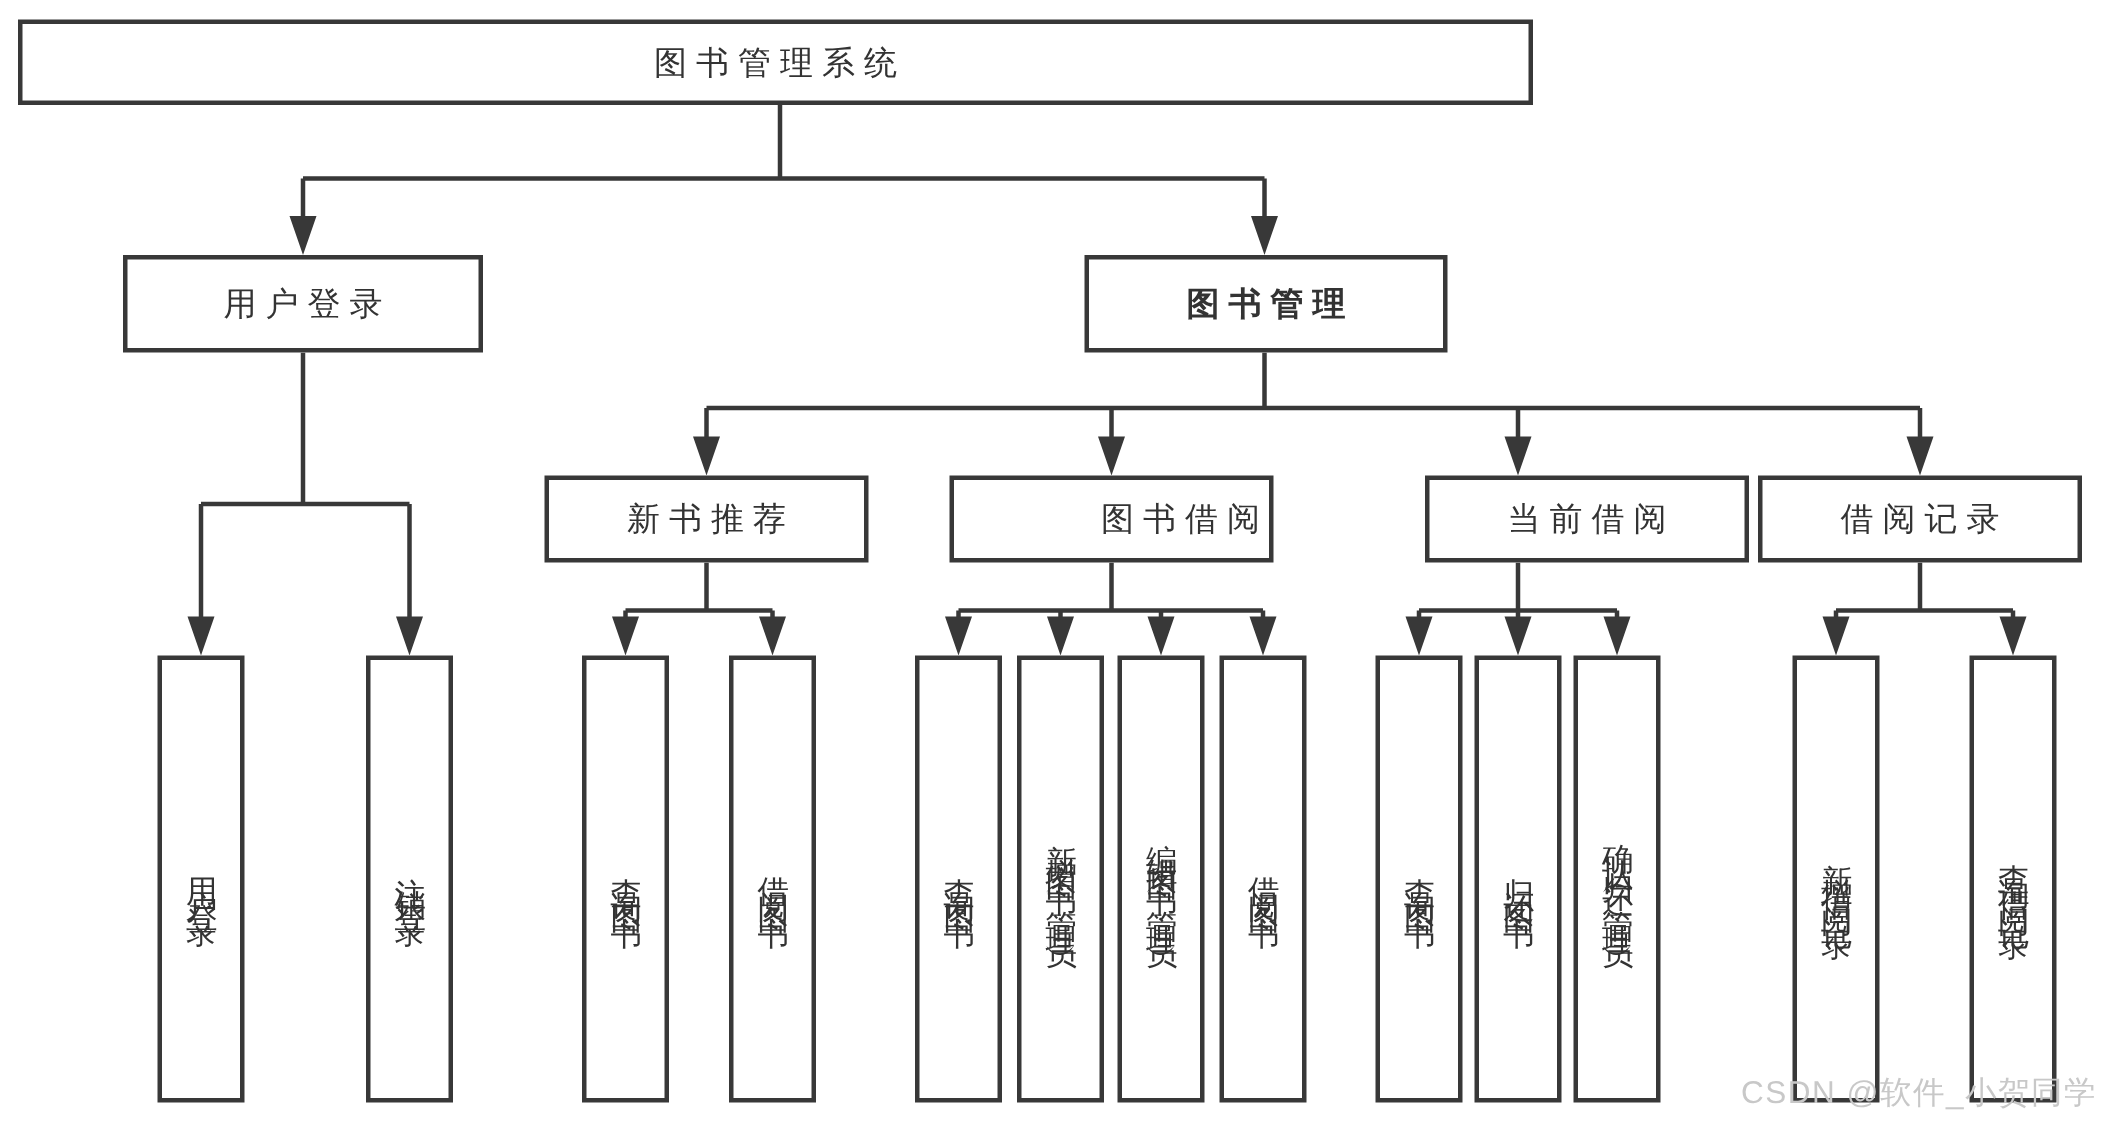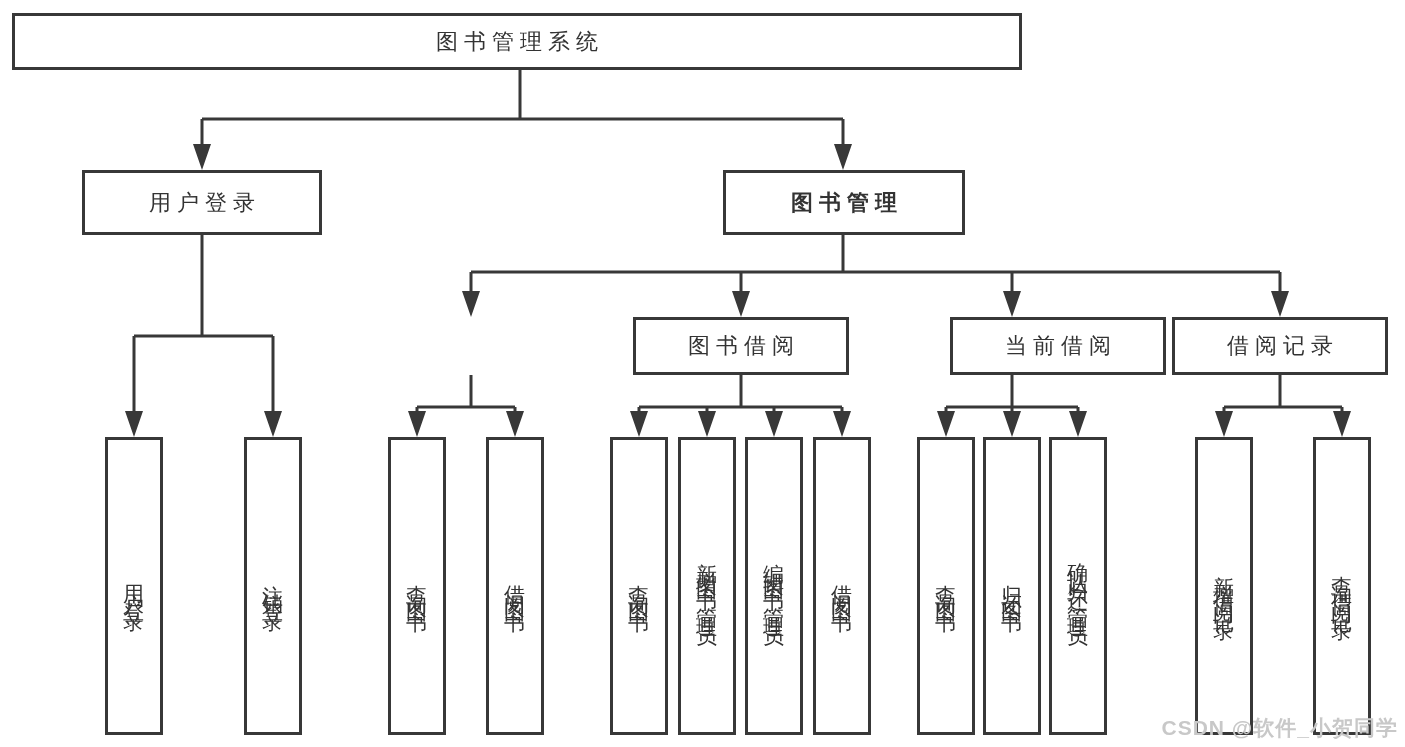--- a/index.html
+++ b/index.html
@@ -38,21 +38,21 @@
     text-orientation:mixed;
     font-size:21px;
     letter-spacing:9px;
     line-height:1.1;
     white-space:nowrap;
   }
   #watermark{
     position:absolute;right:7px;top:714px;
     font-size:21px;letter-spacing:1px;
     color:var(--watermark);
-    z-index:5;white-space:nowrap;font-weight:bold;
+    z-index:5;white-space:nowrap;
   }
 </style>
 </head>
 <body>
 
 <div id="canvas">
 
   <svg id="connector-svg" width="1405" height="747" viewBox="0 0 1405 747">
     <path class="lines" d="
       M520 70 V119
@@ -114,21 +114,24 @@
     <span class="hlabel">图书管理系统</span>
   </div>
 
   <div class="box l1" style="left:82px;width:240px;">
     <span class="hlabel">用户登录</span>
   </div>
   <div class="box l1" style="left:723px;width:242px;font-weight:bold;">
     <span class="hlabel">图书管理</span>
   </div>
 
-  <div class="box l2" style="left:633px;">
+  <div class="box l2" style="left:363px;">
+    <span class="hlabel">新书推荐</span>
+  </div>
+  <div class="box l2" style="left:633px;justify-content:flex-end;">
     <span class="hlabel">图书借阅</span>
   </div>
   <div class="box l2" style="left:904px;margin-left:46px;">
     <span class="hlabel">当前借阅</span>
   </div>
   <div class="box l2" style="left:1172px;">
     <span class="hlabel">借阅记录</span>
   </div>
 
   <div class="box leaf" style="left:105px;">

